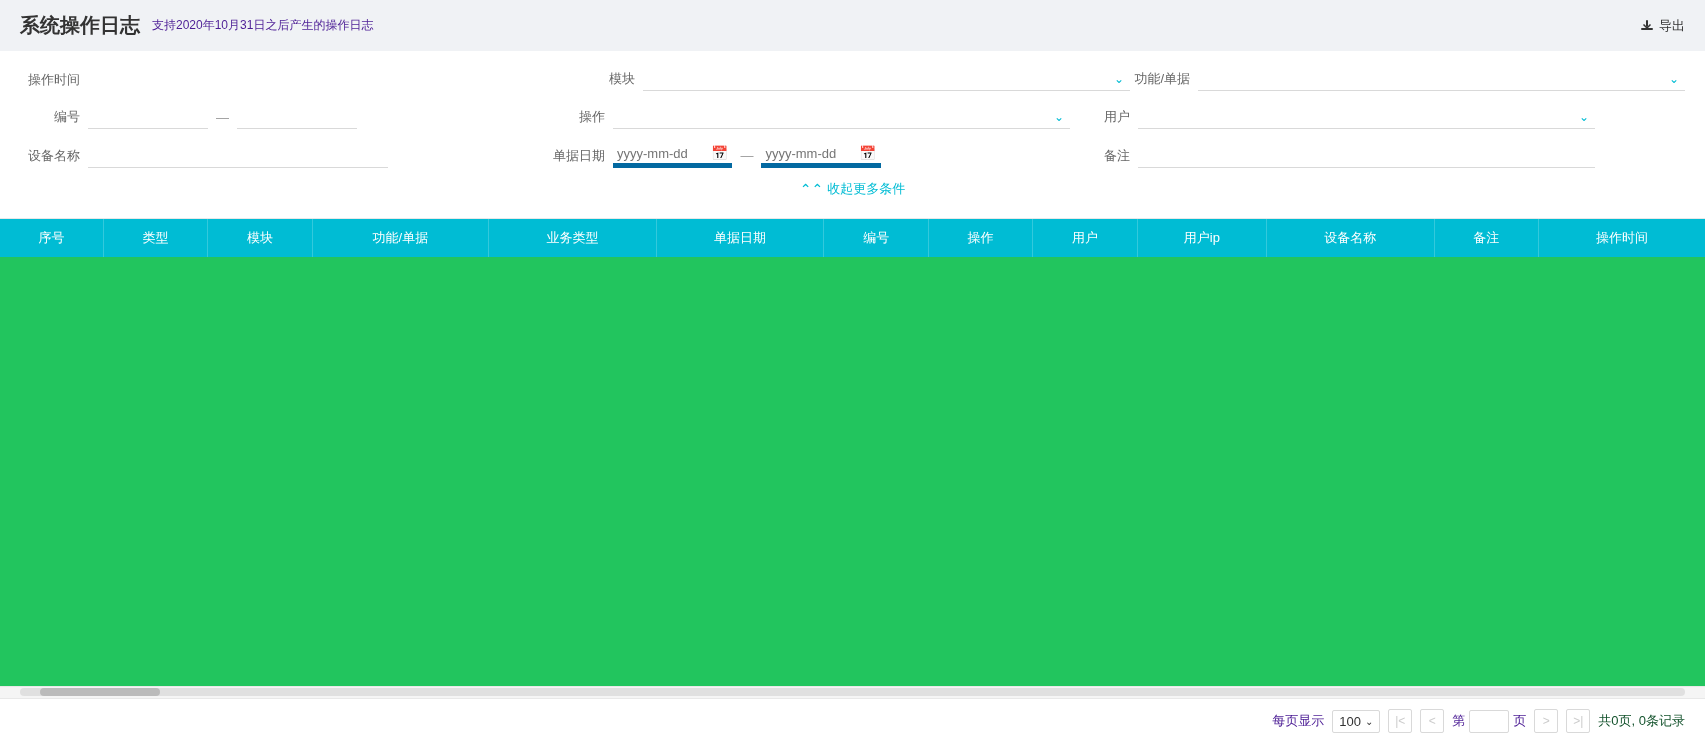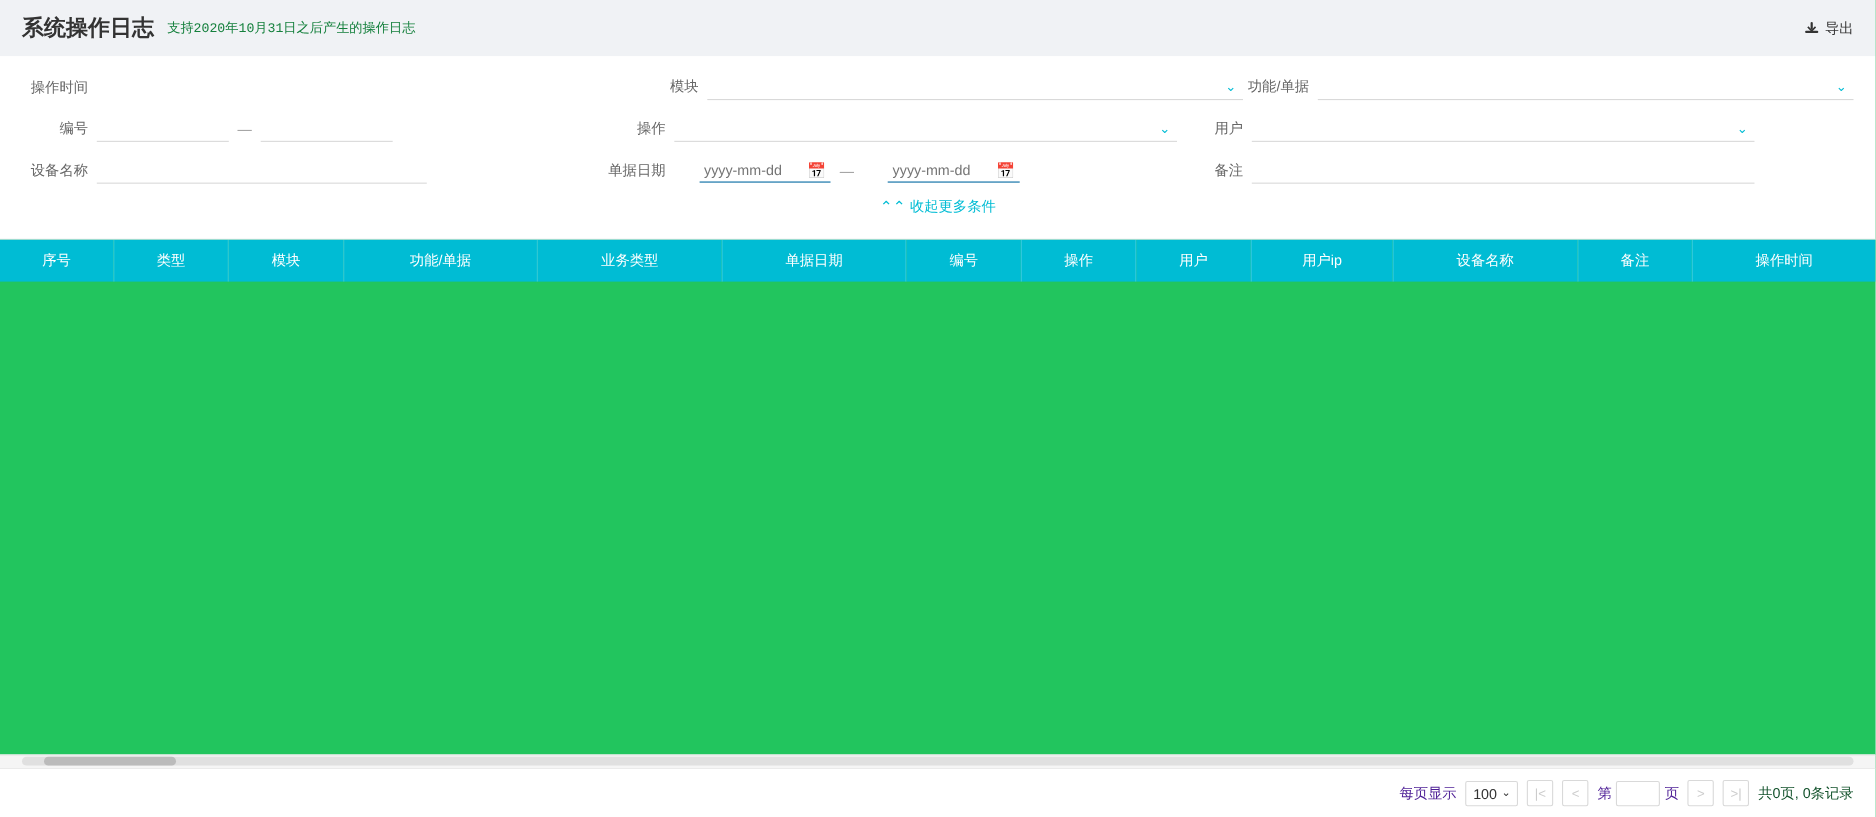--- a/index.html
+++ b/index.html
@@ -3,21 +3,21 @@
   <meta charset="utf-8">
   <style>
     * { box-sizing: border-box; margin: 0; padding: 0; }
     body { font-family: "Microsoft YaHei", "PingFang SC", Arial, sans-serif; font-size: 13px; background: #f0f2f5; color: #333; }
     
     .page-wrapper { width: 1705px; min-height: 743px; background: #f0f2f5; display: flex; flex-direction: column; }
     
     
     .page-header { display: flex; align-items: center; justify-content: space-between; padding: 12px 20px; background: #f0f2f5; gap: 32px; }
     .page-title { font-size: 20px; font-weight: bold; color: #333; margin-right: 12px; }
-    .page-subtitle { font-size: 12px; color: #15803d; font-family: Liberation Mono, monospace; }
+    .page-subtitle { font-size: 12px; color: #4c1d95; }
     .header-left { display: flex; align-items: center; }
     .export-btn { display: flex; align-items: center; gap: 4px; color: #333; font-size: 13px; cursor: pointer; }
 
     
     .filter-area { background: #fff; padding: 16px 20px; margin: 0; border-bottom: 1px solid #e8e8e8; }
     
     .filter-label { color: #666; font-size: 13px; min-width: 60px; text-align: right; margin-right: 8px; white-space: nowrap; }
     
     
     .time-filter-group { display: flex; flex-direction: column; }
@@ -59,21 +59,21 @@
     .pagination-area { display: flex; align-items: center; justify-content: flex-end; padding: 10px 20px; background: #fff; border-top: 1px solid #e8e8e8; gap: 8px; }
     .pagination-label { color: #4c1d95; font-size: 13px; }
     .pagination-select { border: 1px solid #d9d9d9; padding: 3px 6px; font-size: 13px; outline: none; border-radius: 2px; display: flex; align-items: center; gap: 4px; cursor: pointer; }
     .page-nav-btn { width: 24px; height: 24px; display: flex; align-items: center; justify-content: center; border: 1px solid #d9d9d9; background: #fff; cursor: pointer; font-size: 12px; color: #666; border-radius: 2px; }
     .page-nav-btn:disabled, .page-nav-btn.disabled { color: #ccc; cursor: default; }
     .page-current { display: flex; align-items: center; gap: 4px; }
     .page-input { width: 40px; border: 1px solid #d9d9d9; text-align: center; padding: 3px; font-size: 13px; outline: none; border-radius: 2px; }
     .page-total { color: #14532d; font-size: 13px; }
     
     
-    .date-input-wrapper { display: flex; align-items: center; border-bottom: 1px solid #0369a1; padding: 2px 4px; gap: 4px; margin-left: 23px; }
+    .date-input-wrapper { display: flex; align-items: center; border-bottom: 5px solid #0369a1; padding: 2px 4px; gap: 4px; }
     .date-input-wrapper input { border: none; outline: none; font-size: 13px; color: #bbb; background: transparent; width: 90px; }
     .calendar-icon { color: #00bcd4; font-size: 14px; cursor: pointer; }
     
     .col-section { display: flex; align-items: center; flex: 1; }
     
     .right-actions { display: flex; flex-direction: column; gap: 4px; padding-left: 20px; }
   </style>
 </head>
 <body>
 

